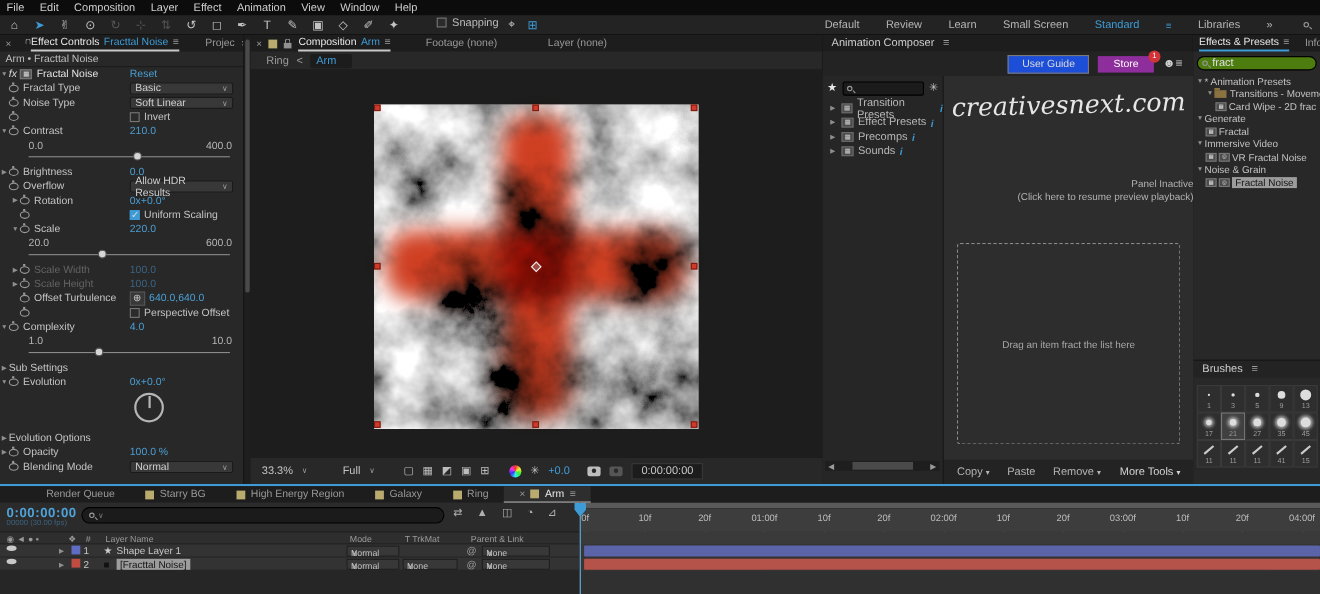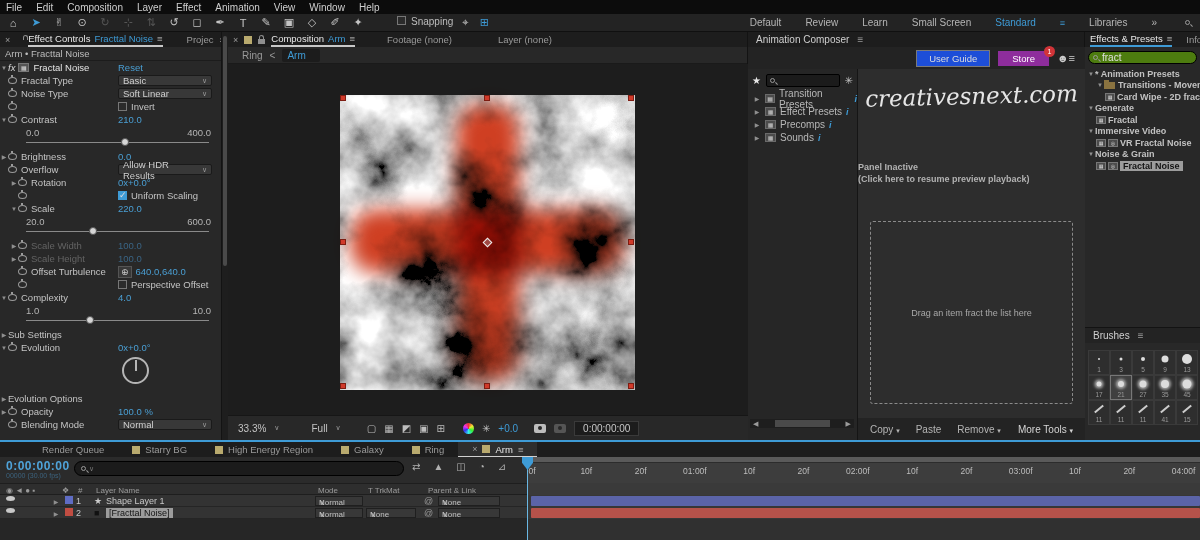--- a/index.html
+++ b/index.html
@@ -88,29 +88,29 @@
   .mag::after{content:"";position:absolute;left:4px;top:4px;width:3px;height:1px;background:#9a9a9a;transform:rotate(45deg);}
   .gearico{color:#c0c0c0;font-size:10px;}
   .ac-item{display:flex;align-items:center;gap:4px;height:13px;padding-left:5px;color:#b8b8b8;}
   .thumbico{width:11px;height:9px;background:#4c4c4c;border:1px solid #6a6a6a;font-size:6px;line-height:8px;text-align:center;color:#ccc;}
   .iico{color:#3e9bd6;font-style:italic;font-weight:bold;font-size:9px;}
   .ac-hscroll{position:absolute;left:2px;bottom:12px;width:104px;height:9px;background:#1e1e1e;display:flex;align-items:center;}
   .ac-hscroll .thumb{margin-left:14px;width:55px;height:7px;background:#4a4a4a;}
   .arrowbtn{color:#9a9a9a;font-size:7px;padding:0 3px;}
   .ac-main{position:absolute;left:110px;top:37px;width:227px;height:349px;background:#2d2d2d;}
   .watermark{position:absolute;left:0;top:14px;width:227px;text-align:center;font-family:"DejaVu Serif",serif;font-style:italic;font-size:23px;color:#e6e6e6;transform:rotate(-1.5deg);white-space:nowrap;}
-  .inactive{position:absolute;left:0;top:92px;width:227px;text-align:left;color:#b2b2b2;font-size:9px;line-height:12px;font-weight:bold;}
+  .inactive{position:absolute;left:0;top:92px;width:227px;text-align:right;color:#b2b2b2;font-size:9px;line-height:12px;}
   .dropzone{position:absolute;left:12px;top:152px;width:203px;height:183px;border:1px dashed #8a8a8a;border-radius:3px;display:flex;align-items:center;justify-content:center;color:#a8a8a8;font-size:9px;}
   .ac-foot{position:absolute;left:110px;top:386px;width:227px;height:22px;background:#232323;display:flex;align-items:center;gap:4px;padding:0 6px;color:#b5b5b5;}
   .ac-btn{padding:2px 6px;color:#b5b5b5;}
   .ac-btn .car{font-size:7px;}
   .mt{margin-left:auto;color:#d5d5d5;}
   
   .ep-search{margin:4px 3px;height:13px;background:#4d7c0f;border:1px solid #000;border-radius:7px;display:flex;align-items:center;gap:4px;padding-left:4px;color:#e0e0e0;}
-  .ep-tree{margin-top:2px;font-weight:bold;}
+  .ep-tree{margin-top:2px;}
   .ep-row{display:flex;align-items:center;height:11.5px;font-size:9px;color:#c2c2c2;white-space:nowrap;overflow:hidden;}
   .ep-row .tw{flex:0 0 8px;}
   .folderico{width:11px;height:7px;background:#8a7340;position:relative;margin-right:3px;flex:0 0 11px;}
   .folderico::before{content:"";position:absolute;left:0;top:-2px;width:5px;height:2px;background:#8a7340;}
   .fx16{width:10px;height:8px;background:#4c4c4c;border:1px solid #777;color:#ddd;font-size:5px;line-height:7px;text-align:center;margin-right:2px;flex:0 0 10px;}
   .ep-sel{background:#9c9c9c;color:#141414;padding:0 3px;}
   .brushes{position:absolute;left:0;top:295px;width:115px;height:113px;background:#282828;border-top:1px solid #131313;}
   .br-title{height:15px;background:#232323;display:flex;align-items:center;gap:8px;padding-left:8px;color:#cfcfcf;}
   .br-grid{position:absolute;left:3px;top:22px;width:110px;display:grid;grid-template-columns:repeat(5,22px);}
   .br-cell{width:22px;height:25px;background:#2e2e2e;border:1px solid #3a3a3a;position:relative;text-align:center;}

